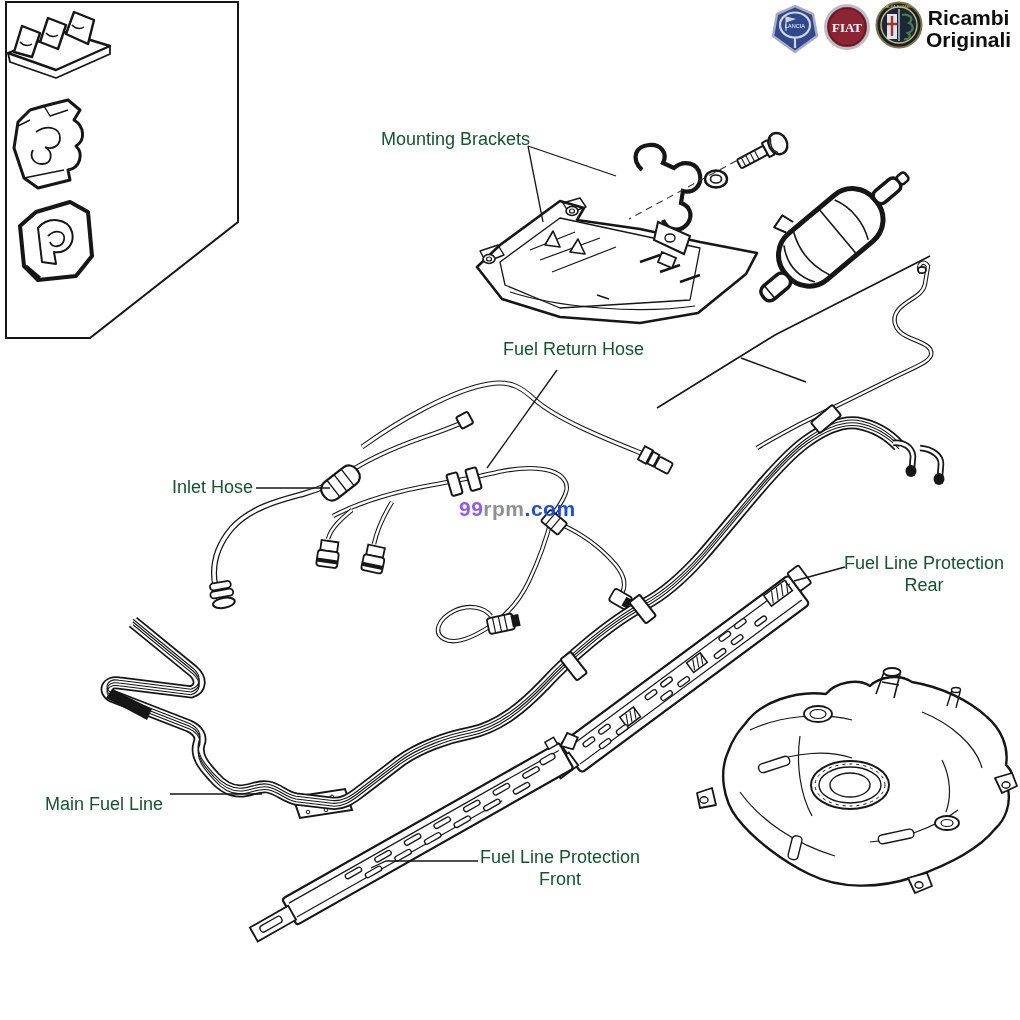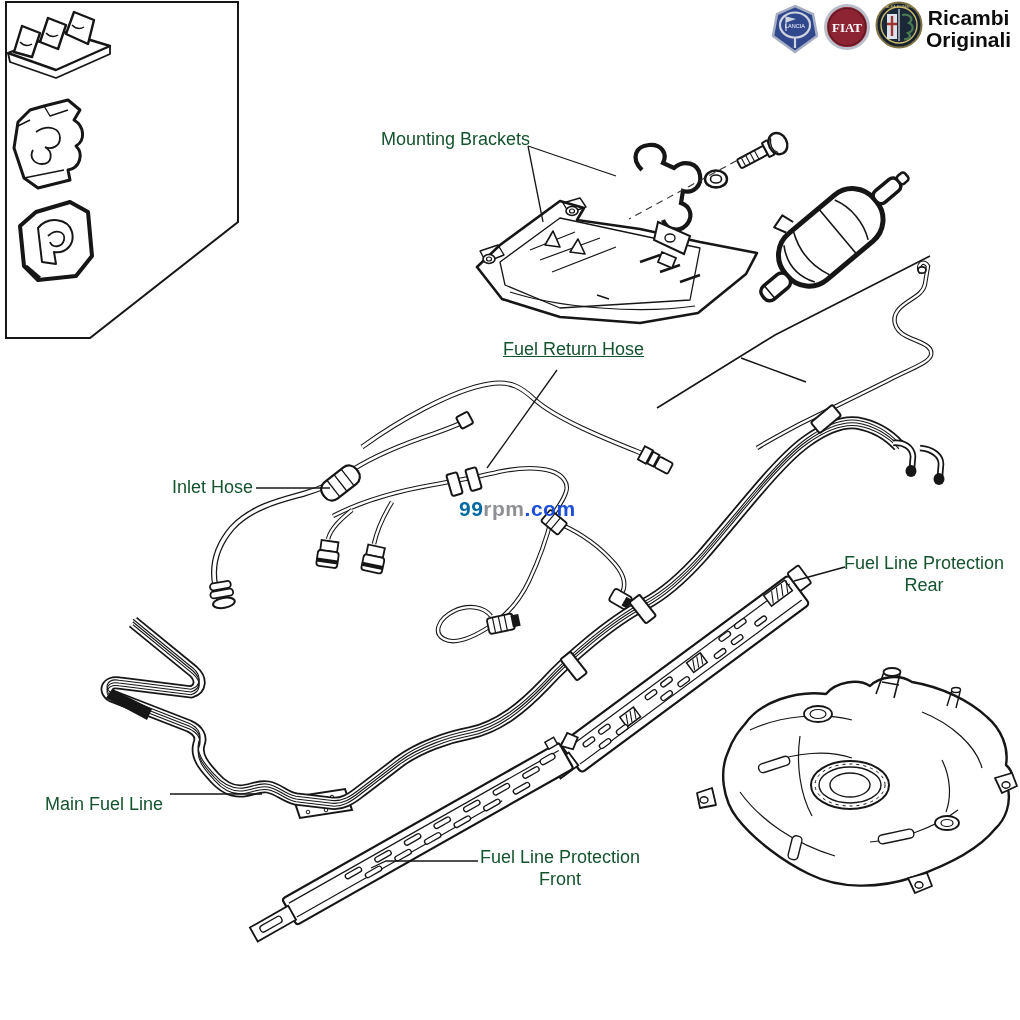--- a/index.html
+++ b/index.html
@@ -5,21 +5,21 @@
   html,body{margin:0;padding:0;background:#fff;}
   .stage{position:relative;width:1020px;height:1020px;background:#ffffff;overflow:hidden;
          font-family:"Liberation Sans",sans-serif;padding-left:36px;}
   svg.art{position:absolute;left:0;top:0;}
   .lbl{position:absolute;color:#14532d;font-size:18px;line-height:22px;white-space:nowrap;}
   .lbl.center{text-align:center;white-space:normal;}
   .brand-name{position:absolute;left:926px;top:7px;font-size:21px;font-weight:bold;
               color:#0d0d0d;line-height:22px;text-align:center;}
   .watermark{position:absolute;left:459px;top:497px;font-size:21px;font-weight:bold;
              letter-spacing:.5px;}
-  .wm-99{color:#0369a1}.wm-rpm{color:#8e9094}.wm-com{color:#1d4ed8}
+  .wm-99{color:#8b5cf6}.wm-rpm{color:#8e9094}.wm-com{color:#1d4ed8}
 </style>
 </head>
 <body>
 
 <div class="stage">
 
 <svg class="art" width="1020" height="1020" viewBox="0 0 1020 1020">
 
   <g fill="none" stroke="#161616" stroke-width="2">
     <path d="M6,2 L238,2 L238,222 L90,338 L6,338 Z"></path>
@@ -340,21 +340,21 @@
   </g>
 </svg>
 
   <div class="brand-name">
     <div>Ricambi</div>
     <div>Originali</div>
   </div>
 
   <div class="lbl" style="left:381px;top:128px;">Mounting Brackets</div>
 
-  <div class="lbl" style="left:503px;top:338px;text-decoration:underline;">Fuel Return Hose</div>
+  <div class="lbl" style="left:503px;top:338px;">Fuel Return Hose</div>
 
   <div class="lbl" style="left:172px;top:476px;">Inlet Hose</div>
 
   <div class="lbl center" style="left:838px;top:552px;width:172px;">
     <div>Fuel Line Protection</div>
     <div>Rear</div>
   </div>
 
   <div class="lbl" style="left:45px;top:783px;margin-top:10px;">Main Fuel Line</div>
 

